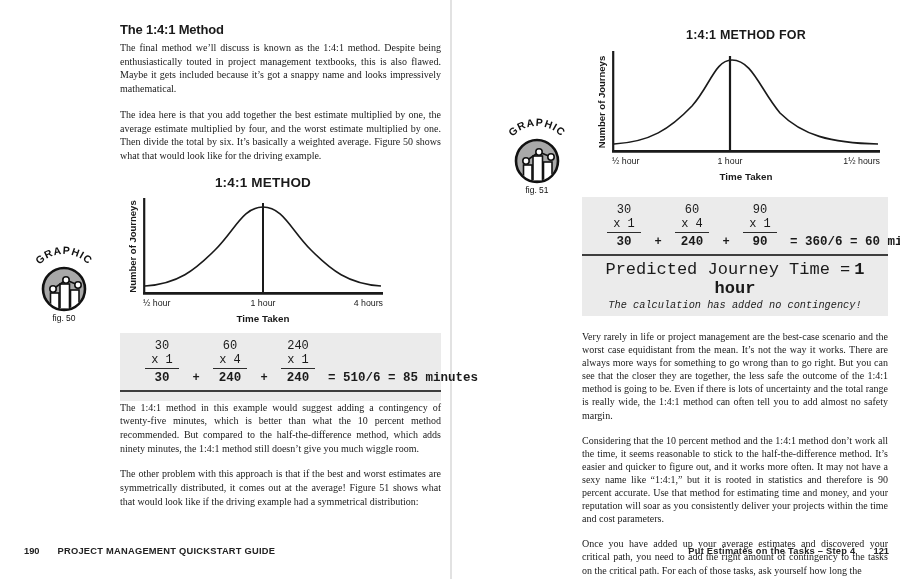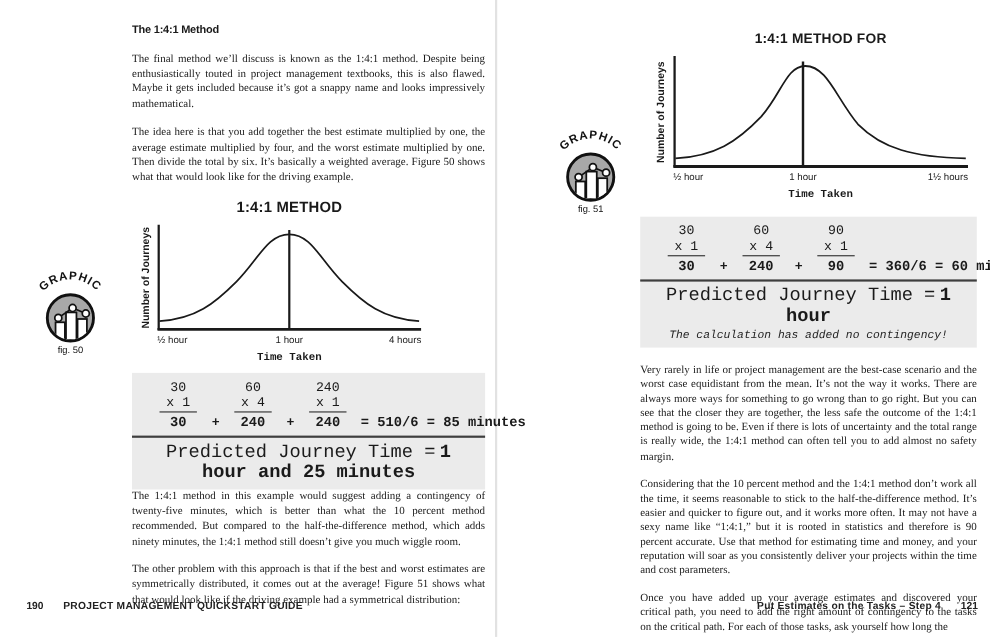--- a/index.html
+++ b/index.html
@@ -5,22 +5,22 @@
   html,body{margin:0;padding:0;background:#ffffff;}
   .spread{position:relative;width:900px;height:579px;background:#ffffff;overflow:hidden;
           font-family:"Liberation Serif",serif;color:#1a1a1a;}
   .gutter{position:absolute;left:450px;top:0;width:2px;height:579px;background:#e2e2e2;}
 
   
   .col{position:absolute;}
   .col-left{left:120px;top:22px;width:321px;}
   .col-right{left:582px;top:24px;width:306px;}
 
-  .heading{font-family:"Liberation Sans",sans-serif;font-weight:bold;font-size:10px;
-           letter-spacing:-0.2px;margin:0 0 14px 0;}
+  .heading{font-family:"Liberation Sans",sans-serif;font-weight:bold;font-size:13px;
+           letter-spacing:-0.2px;margin:0 0 4px 0;}
   .para{font-size:10px;line-height:13.7px;text-align:justify;margin:0 0 12px 0;}
   .col-right .para{line-height:13.1px;margin-bottom:12px;}
 
   
   .chart-block{position:relative;margin-top:4px;}
   .chart-title{font-family:"Liberation Sans",sans-serif;font-weight:bold;text-align:center;
                letter-spacing:0.2px;}
   .chart-left .chart-title{font-size:13.5px;width:240px;margin-left:23px;margin-bottom:8px;}
   .chart-right .chart-title{font-size:12.5px;line-height:15px;width:268px;margin-left:30px;margin-bottom:8px;}
   .plot-wrap{position:relative;}
@@ -34,21 +34,21 @@
   .chart-right .yaxis-label{top:102px;width:102px;}
   .tick{position:absolute;font-family:"Liberation Sans",sans-serif;font-size:8.8px;
         white-space:nowrap;}
   .chart-left .tick{top:100px;}
   .chart-right .tick{top:105px;}
   .tick-left{left:0;}
   .tick-mid{left:50%;transform:translateX(-50%);}
   .chart-right .tick-mid{left:118px;}
   .tick-right{right:0;}
   .xaxis-label{position:absolute;left:0;width:100%;text-align:center;
-               font-family:Liberation Mono, monospace;font-weight:bold;font-size:9.8px;}
+               font-family:Liberation Sans, sans-serif;font-weight:bold;font-size:9.8px;}
   .chart-left .xaxis-label{top:115px;}
   .chart-right .xaxis-label{top:120px;}
   .chart-left{padding-bottom:34px;}
   .chart-right{padding-bottom:40px;}
 
   
   .calc-box{background:#ebebeb;padding:6px 12px 5px 12px;
             font-family:Liberation Mono, monospace;font-size:12px;margin-top:4px;}
   .calc-grid{display:grid;grid-template-columns:44px 24px 44px 24px 44px auto;
              margin-left:8px;align-items:end;}
@@ -149,23 +149,20 @@
           <div></div>
 
         <div class="cres">30</div>
         <div class="cplus">+</div>
         <div class="cres">240</div>
         <div class="cplus">+</div>
         <div class="cres">240</div>
         <div class="csuffix">= 510/6 = 85 minutes</div>
       </div>
       <div class="calc-divider"></div>
-      <div class="predicted">
-        <span>Predicted Journey Time =</span><b>1 hour and 25 minutes</b>
-      </div>
     </div>
 
     <p class="para" style="">The 1:4:1 method in this example would suggest adding a contingency of twenty-five minutes, which is better than what the 10 percent method recommended. But compared to the half-the-difference method, which adds ninety minutes, the 1:4:1 method still doesn’t give you much wiggle room.</p>
     <p class="para">The other problem with this approach is that if the best and worst estimates are symmetrically distributed, it comes out at the average! Figure 51 shows what that would look like if the driving example had a symmetrical distribution:</p>
   </div>
 
   <div class="footer footer-left">
     <span class="pgnum">190</span><span>PROJECT MANAGEMENT QUICKSTART GUIDE</span>
   </div>
 

